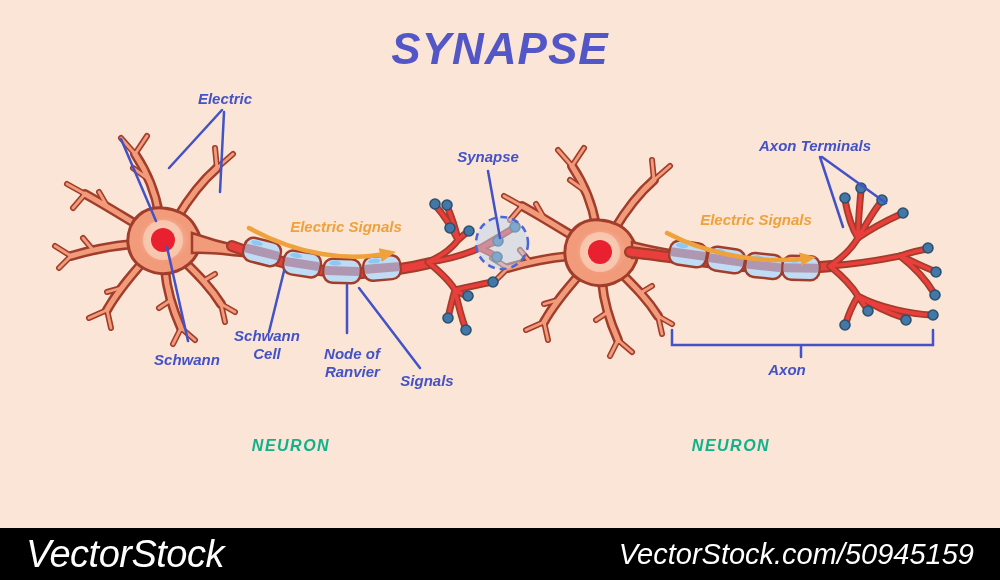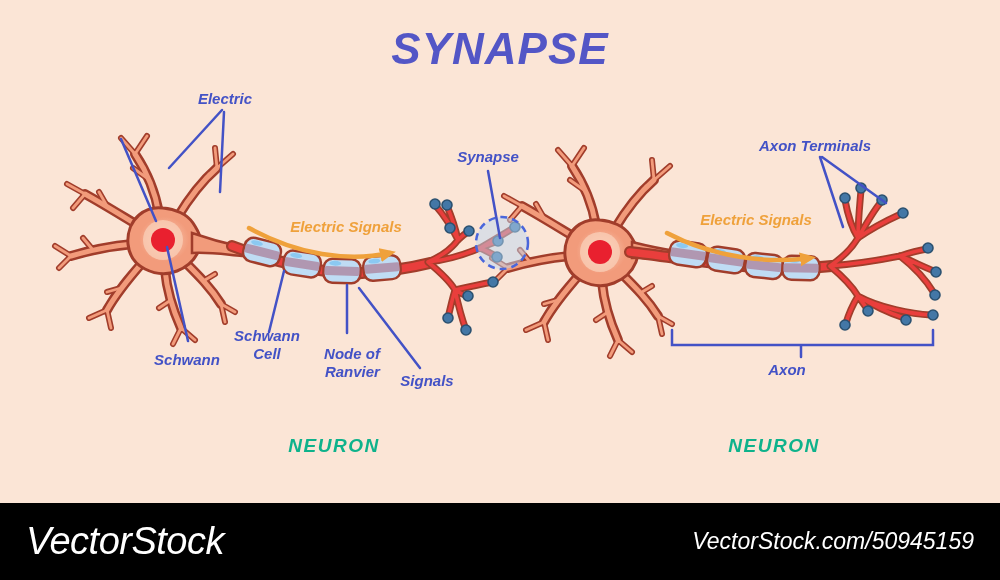--- a/index.html
+++ b/index.html
@@ -17,28 +17,28 @@
   .page-title{
     position:absolute;top:24px;left:0;width:100%;text-align:center;
     font-size:44px;font-weight:800;letter-spacing:1px;color:var(--title,#5356C6);
   }
   .lbl{
     position:absolute;transform:translate(-50%,-50%);
     font-size:15px;font-weight:bold;line-height:1.22;text-align:center;
     color:var(--label-blue,#4352C6);white-space:pre-line;
   }
   .lbl.orange{color:var(--accent-orange,#EFA13B);}
-  .lbl.green{color:var(--neuron-green,#0EB28B);font-size:19px;letter-spacing:1.5px;margin-left:43px;}
+  .lbl.green{color:var(--neuron-green,#0EB28B);font-size:16px;letter-spacing:1.5px;}
   .watermark-bar{
-    position:absolute;left:0;bottom:0;width:1000px;height:77px;
+    position:absolute;left:0;bottom:0;width:1000px;height:52px;
     background:var(--watermark-bg,#000);display:flex;align-items:center;
     justify-content:space-between;padding:0 26px;
   }
   .wm-brand{color:var(--watermark-text,#fff);font-size:38px;font-weight:400;letter-spacing:-0.5px;}
-  .wm-ref{color:var(--watermark-text,#fff);font-size:23px;font-weight:400;}
+  .wm-ref{color:var(--watermark-text,#fff);font-size:29px;font-weight:400;}
 </style>
 </head>
 <body>
 
 <div class="canvas">
 
   <svg class="art" width="1000" height="580" viewBox="0 0 1000 580">
     <defs>
       <radialGradient id="somaG" cx="50%" cy="48%" r="62%">
         <stop offset="0%" style="stop-color:var(--soma-halo,#FAD0BA)"></stop>

